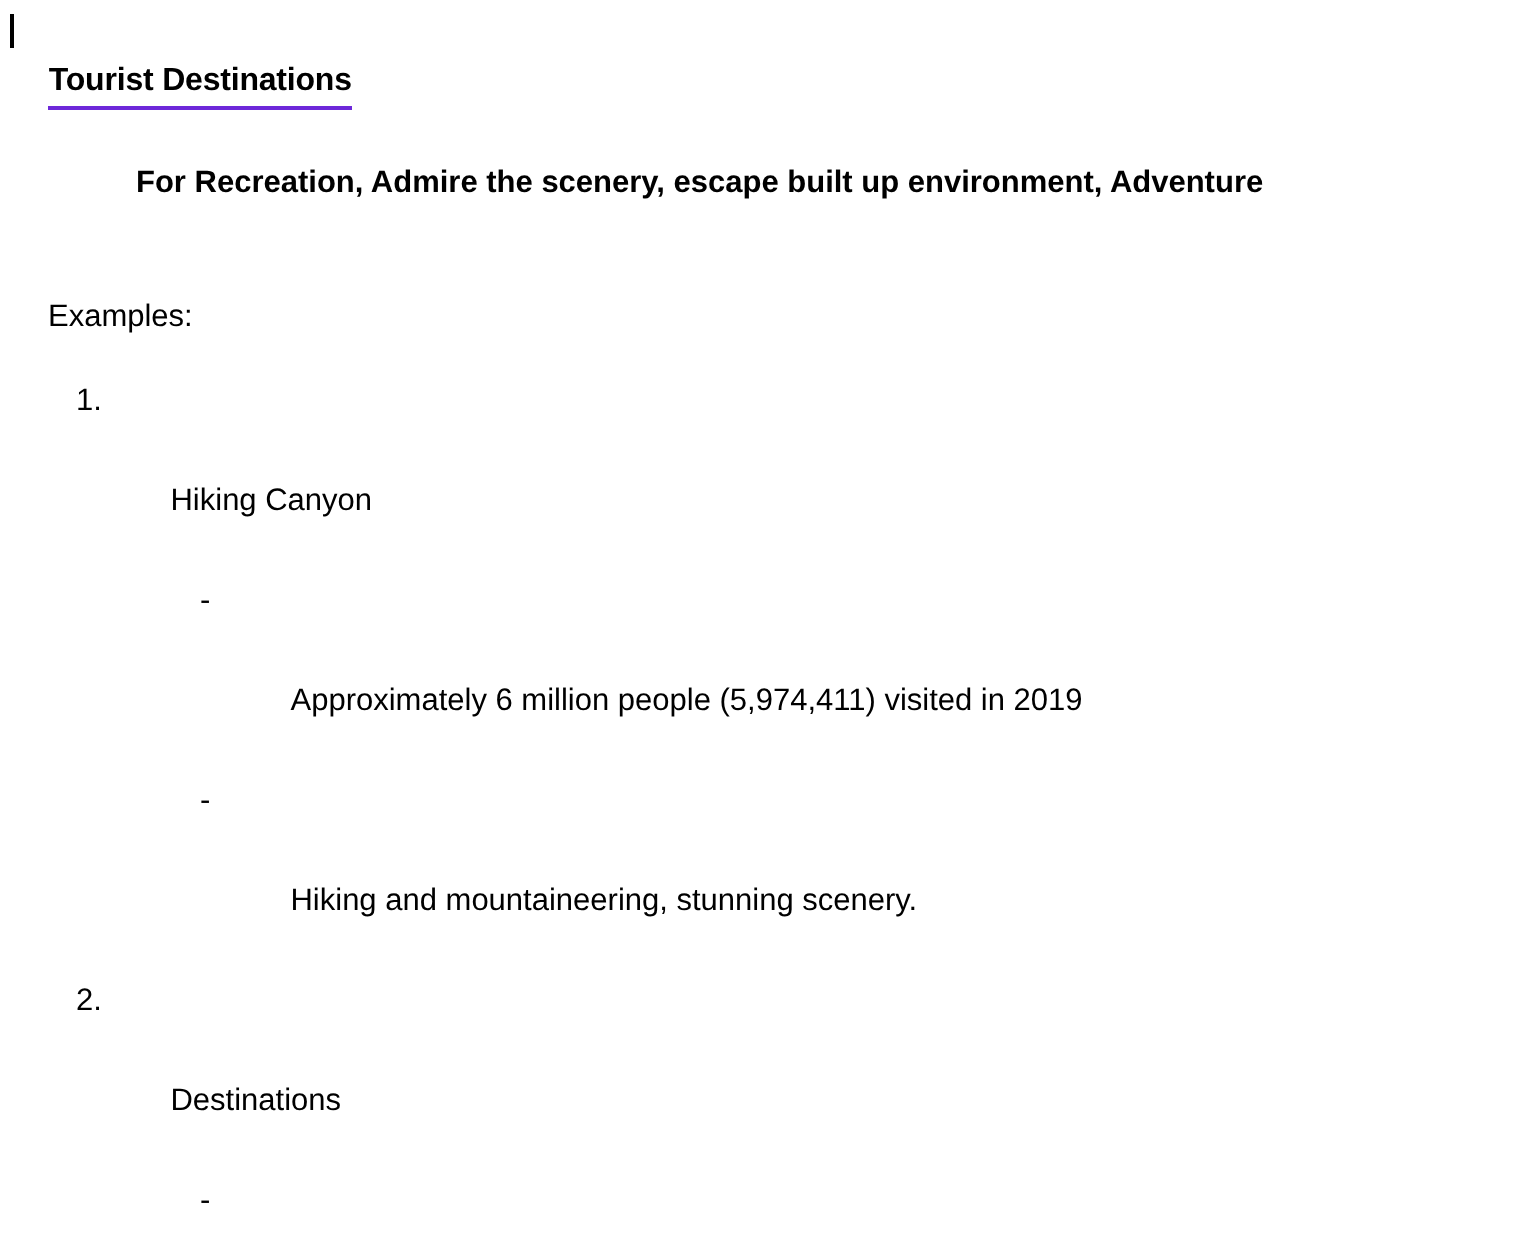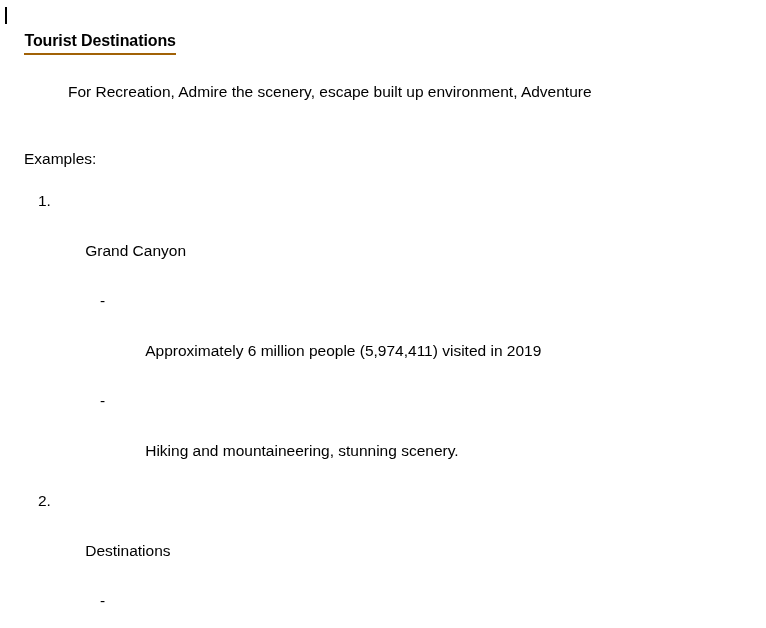--- a/index.html
+++ b/index.html
@@ -36,21 +36,21 @@
     position: relative;
     margin: 0;
     padding: 8px 0 0 7px;
     font-size: 16px;
     line-height: 22px;
     font-weight: bold;
     letter-spacing: -0.1px;
   }
   .doc-title .title-text {
     display: inline-block;
-    border-bottom: 2px solid #a16207;
+    border-bottom: 2px solid #6d28d9;
     padding-bottom: 1px;
   }
   
   .caret {
     position: absolute;
     left: 5px;
     top: 7px;
     width: 2px;
     height: 17px;
     background: #000;
@@ -63,20 +63,21 @@
     font-size: 15.5px;
     line-height: 22px;
     font-weight: bold;
     letter-spacing: -0.1px;
   }
 
   
   .heading-sub {
     margin: 0;
     padding: 2px 0 0 68px;
+    font-weight: bold;
   }
 
   
   .plain {
     margin: 17px;
     padding: 0 0 0 7px;
   }
 
   
   .spacer {
@@ -122,21 +123,21 @@
 
 
   <div class="heading-sub line">For Recreation, Admire the scenery, escape built up environment, Adventure</div>
 
   <div class="spacer"></div>
 
   <div class="plain line">Examples:</div>
 
   <div class="num-item line">
     <span class="marker">1.</span>
-    <span>Grand Canyon</span>
+    <span>Hiking Canyon</span>
   </div>
   <div class="dash-item line">
     <span class="marker">-</span>
     <span>Approximately 6 million people (5,974,411) visited in 2019</span>
   </div>
   <div class="dash-item line">
     <span class="marker">-</span>
     <span>Hiking and mountaineering, stunning scenery.</span>
   </div>
 

